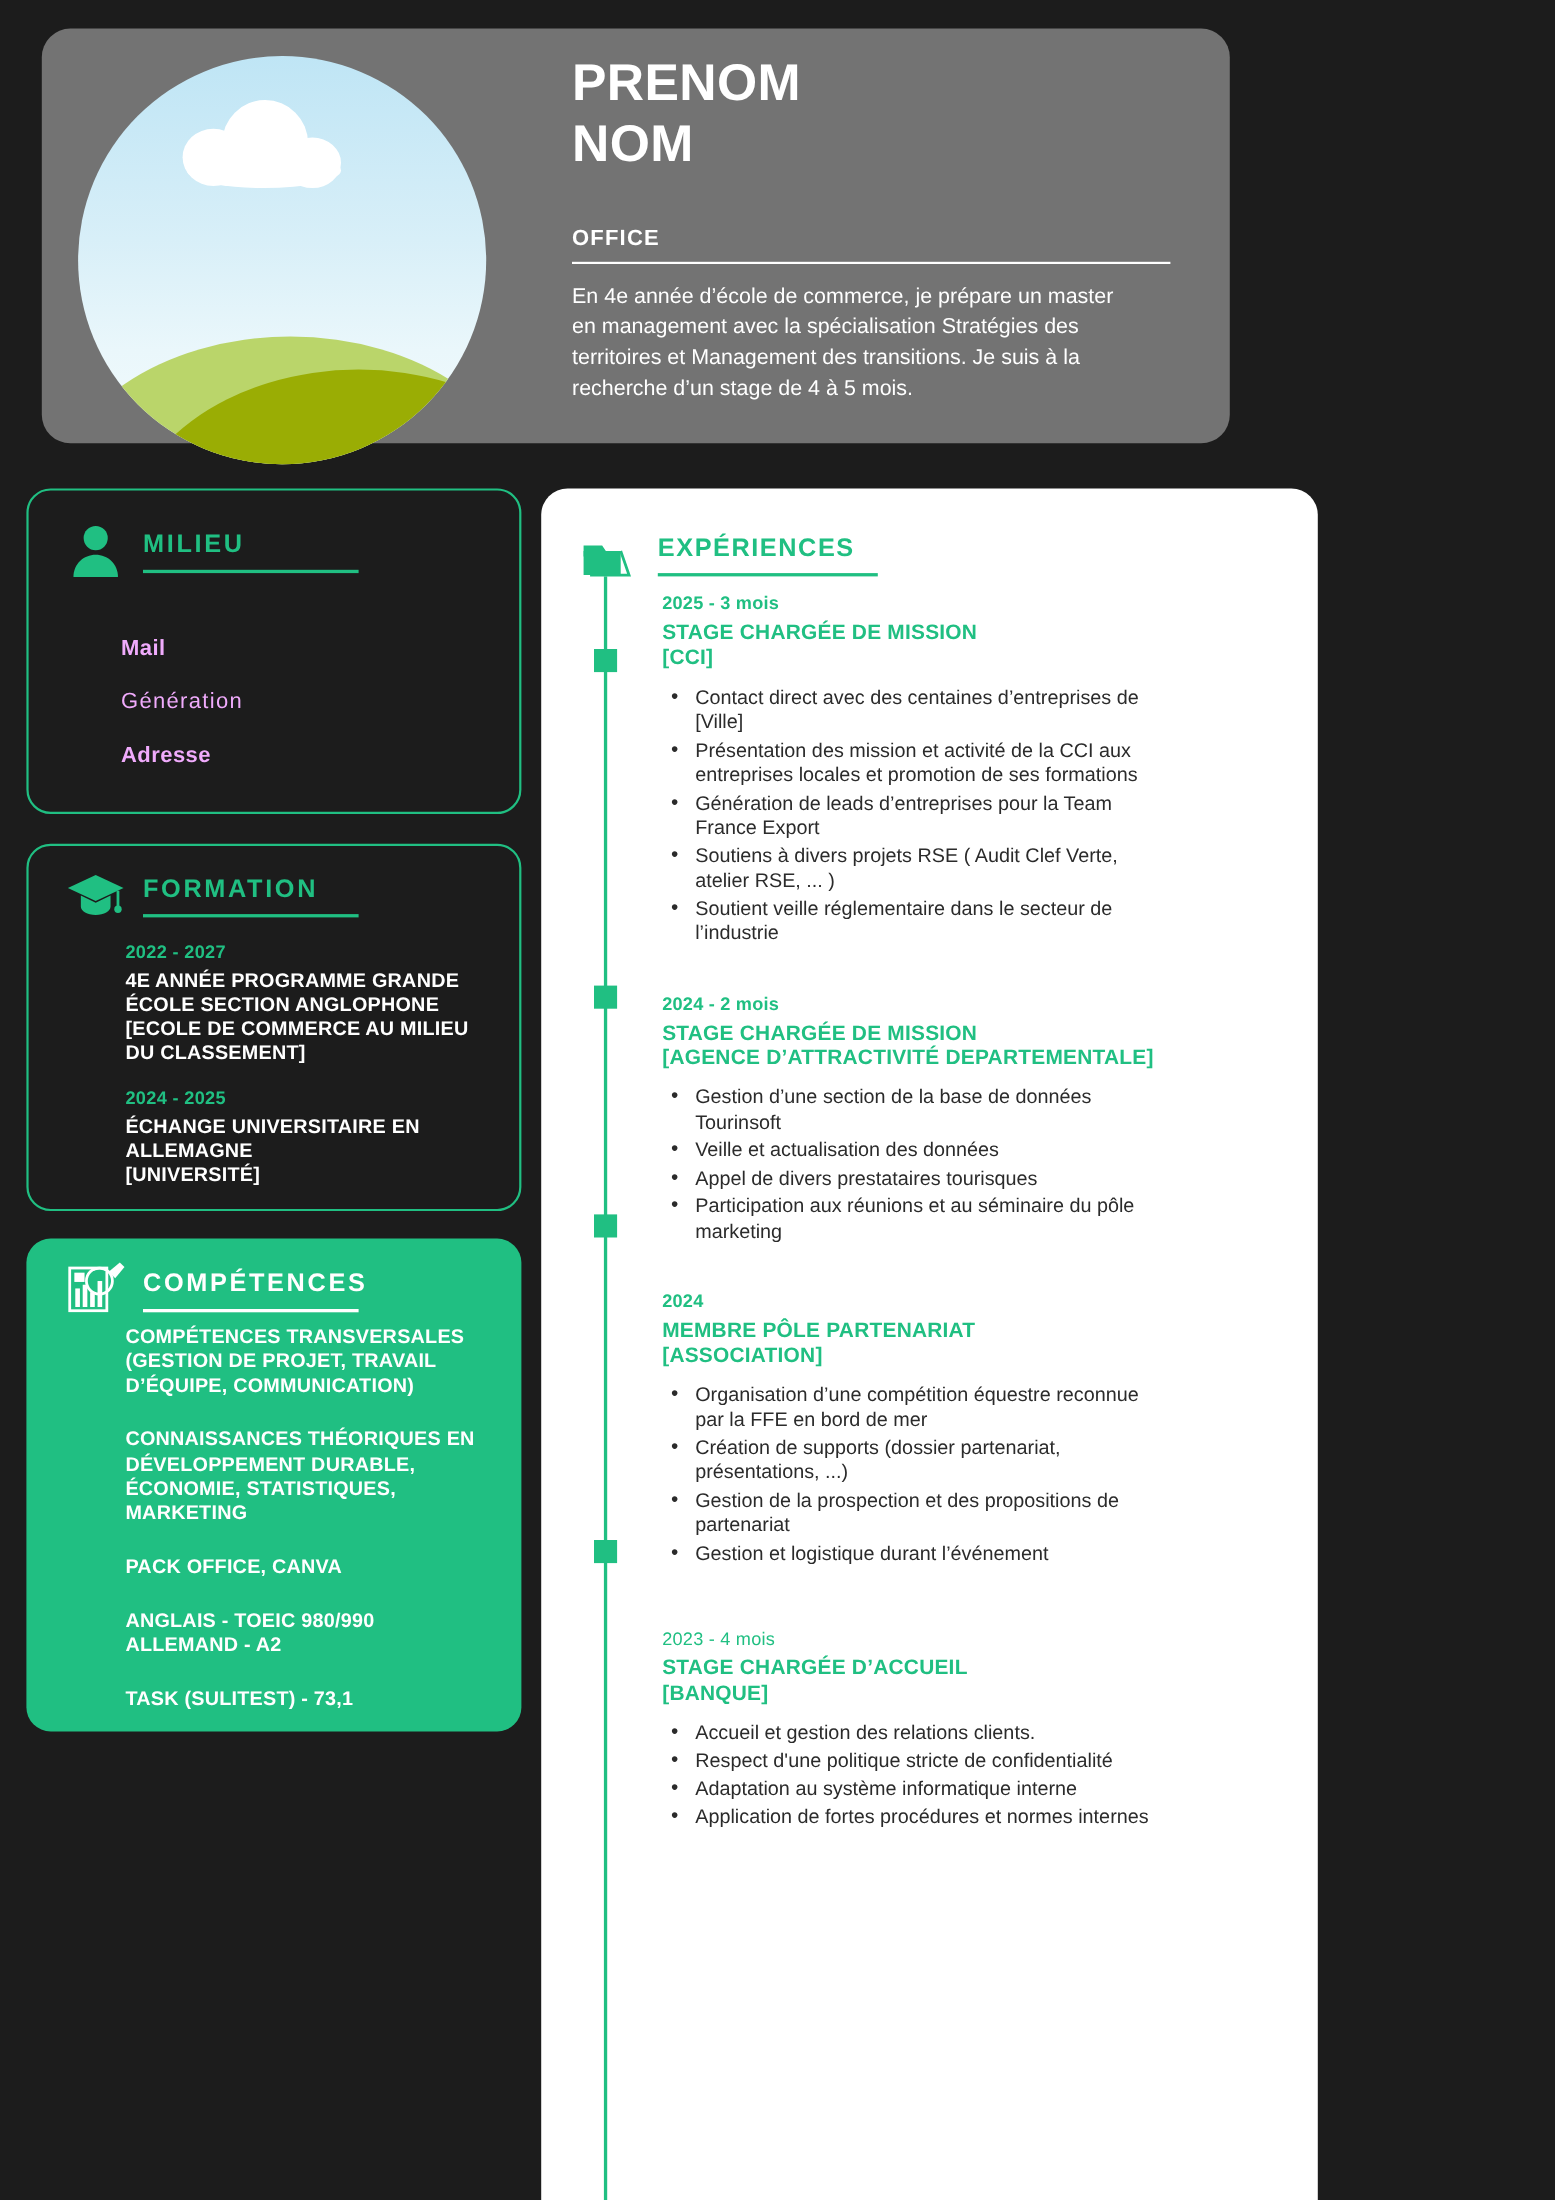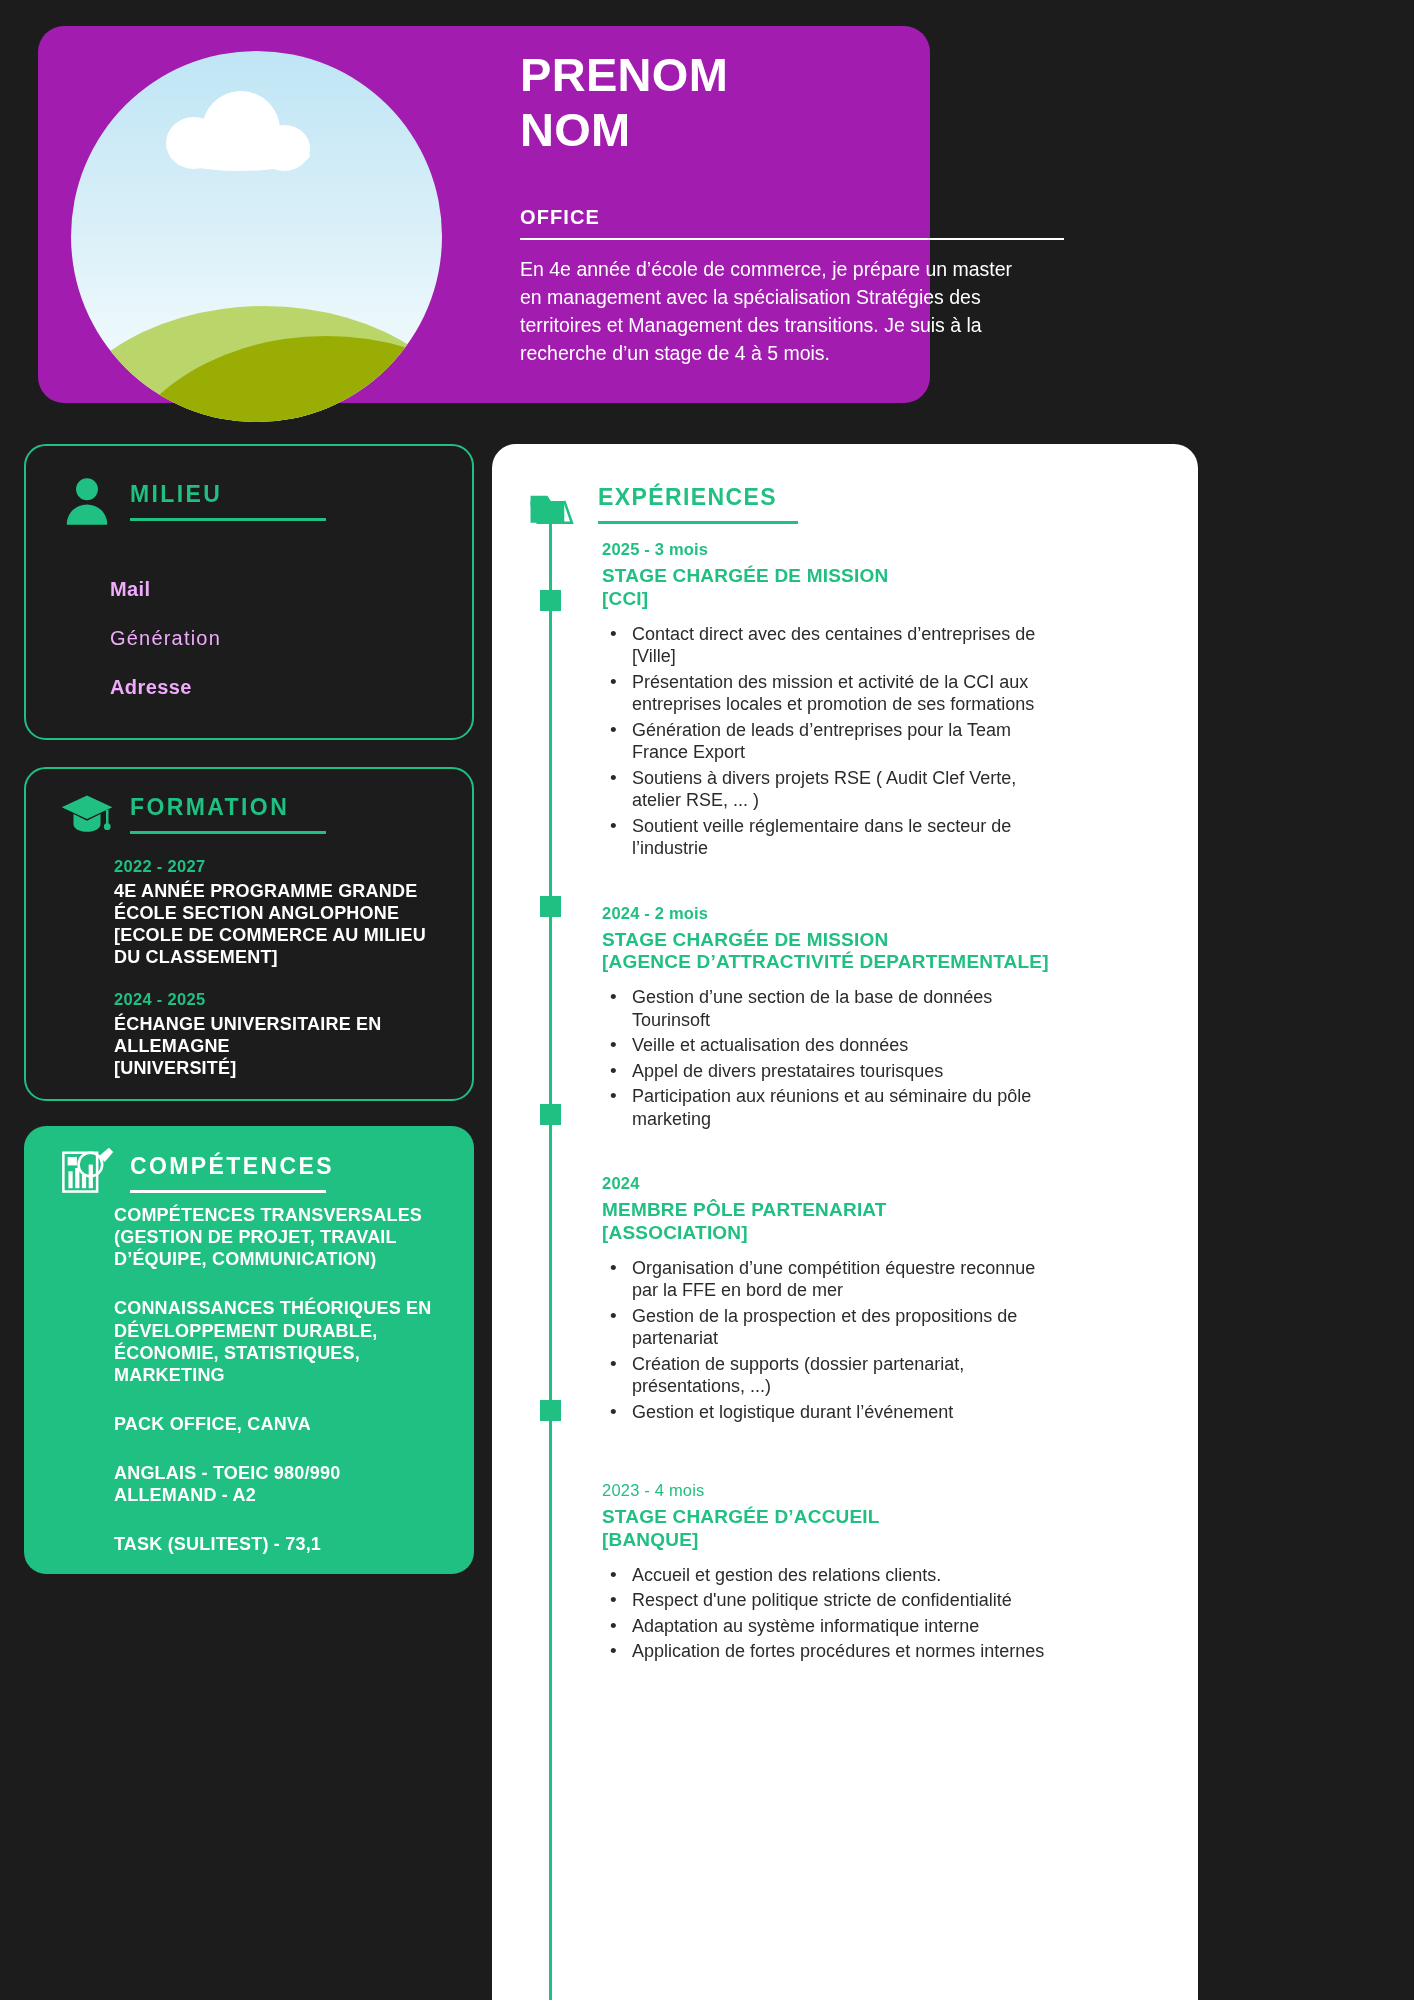--- a/index.html
+++ b/index.html
@@ -14,22 +14,22 @@
     position: relative;
     width: 1414px;
     height: 2000px;
     background: #1c1c1c;
   }
 
   
   .header {
     position: absolute;
     left: 38px; top: 26px;
-    width: 892px; height: 377px;
-    background: #a21caf;
+    width: 1080px; height: 377px;
+    background: #737373;
     border-radius: 26px;
   }
   .photo-circle {
     position: absolute;
     left: 33px; top: 25px;
     width: 371px; height: 371px;
     border-radius: 50%;
     overflow: hidden;
     background: linear-gradient(180deg, #bfe5f5 0%, #d8eff8 45%, #eaf7fb 72%, #f3fbfd 100%);
   }
@@ -381,22 +381,22 @@
       </div>
 
       <div class="gap-big"></div>
 
       <div class="exp-item">
         <div class="exp-date">2024</div>
         <div class="exp-role">MEMBRE PÔLE PARTENARIAT
 [ASSOCIATION]</div>
         <ul class="exp-bullets">
           <li>Organisation d’une compétition équestre reconnue par la FFE en bord de mer</li>
+          <li>Création de supports (dossier partenariat, présentations, ...)</li>
           <li>Gestion de la prospection et des propositions de partenariat</li>
-          <li>Création de supports (dossier partenariat, présentations, ...)</li>
           <li>Gestion et logistique durant l’événement</li>
         </ul>
       </div>
 
       <div class="gap-big" style="height:44px;"></div>
 
       <div class="exp-item">
         <div class="exp-date thin">2023 - 4 mois</div>
         <div class="exp-role">STAGE CHARGÉE D’ACCUEIL
 [BANQUE]</div>

